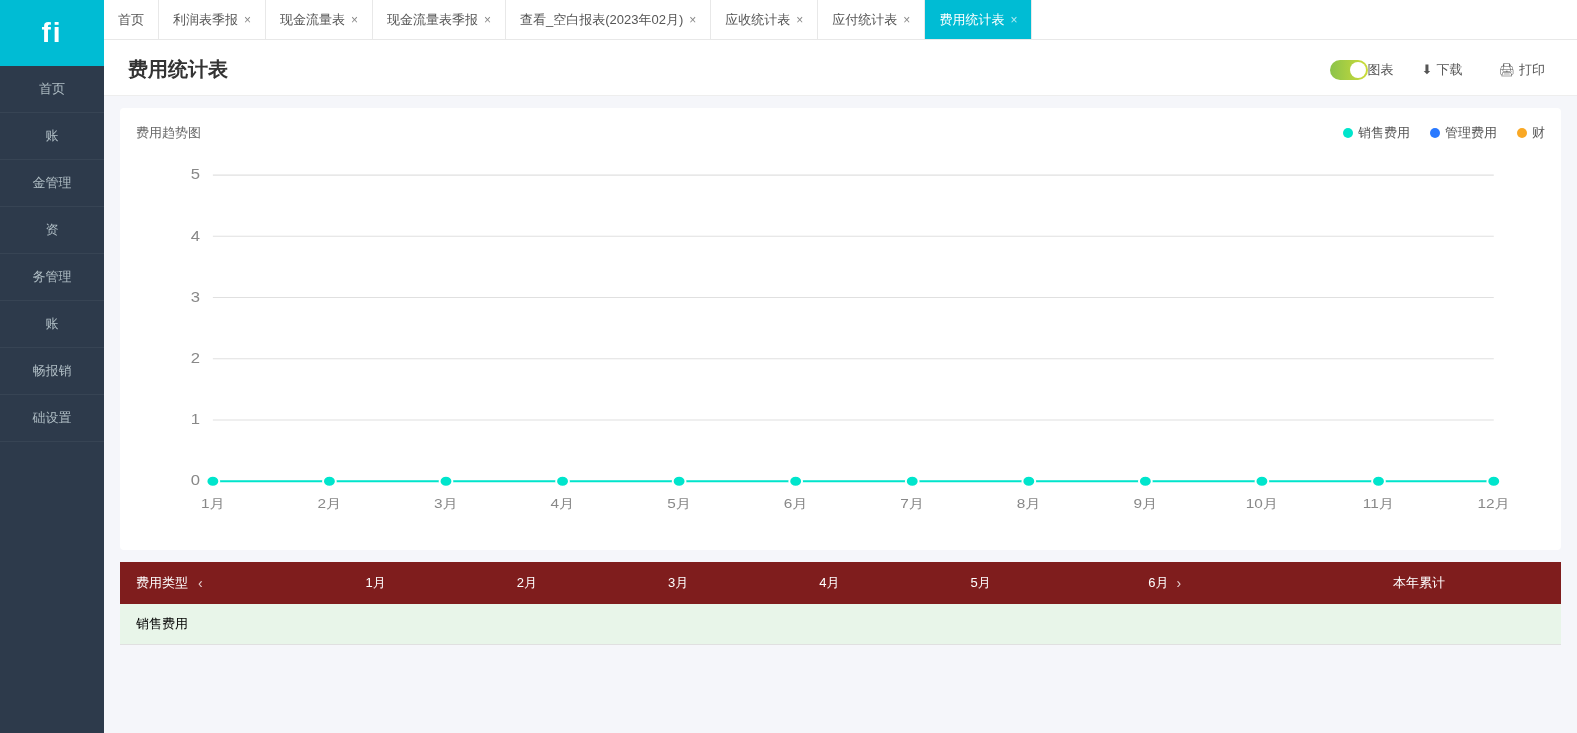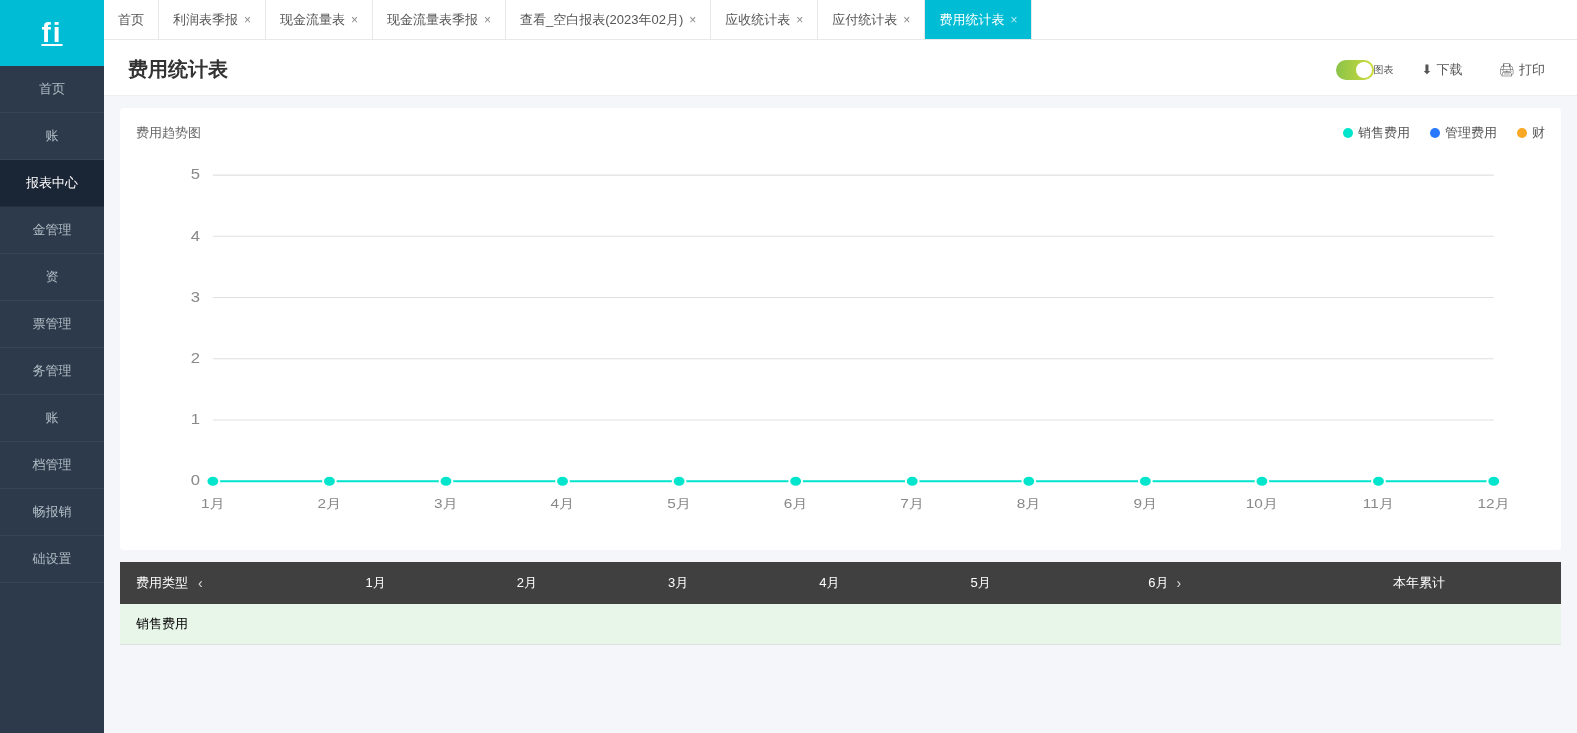--- a/index.html
+++ b/index.html
@@ -19,21 +19,20 @@
     .sidebar-logo {
       background: #00bcd4;
       height: 66px;
       display: flex;
       align-items: center;
       justify-content: center;
       font-size: 28px;
       font-weight: bold;
       color: white;
       letter-spacing: 2px;
-      text-decoration: underline;
     }
     .sidebar-item {
       padding: 14px 8px;
       text-align: center;
       font-size: 13px;
       cursor: pointer;
       border-bottom: 1px solid rgba(255,255,255,0.05);
       color: #b0bec5;
     }
     .sidebar-item.active { background: #1a2535; color: #fff; }
@@ -98,21 +97,21 @@
       color: #333;
     }
     .page-actions {
       display: flex;
       align-items: center;
       gap: 20px;
     }
     .toggle-wrap {
       display: flex;
       align-items: center;
-      font-size: 10px;
+      font-size: 13px;
       color: #555;
     }
     .toggle {
       width: 38px;
       height: 20px;
       background: linear-gradient(to right, #8bc34a, #cddc39);
       border-radius: 10px;
       position: relative;
       cursor: pointer;
     }
@@ -186,21 +185,21 @@
     
     .table-section {
       margin: 0 16px 16px;
       flex-shrink: 0;
     }
     .data-table {
       width: 100%;
       border-collapse: collapse;
     }
     .data-table thead tr {
-      background: #404040;
+      background: #7f1d1d;
       color: #fff;
     }
     .data-table thead th {
       padding: 12px 8px;
       font-size: 13px;
       text-align: center;
       font-weight: 500;
       position: relative;
     }
     .data-table thead th:first-child {
@@ -242,27 +241,24 @@
       gap: 6px;
     }
   </style>
 </head>
 <body>
 
 <div class="sidebar">
   <div class="sidebar-logo">fi</div>
   <div class="sidebar-item">首页</div>
   <div class="sidebar-item">账</div>
-  <div class="sidebar-item active">报表中心</div>
   <div class="sidebar-item">金管理</div>
   <div class="sidebar-item">资</div>
-  <div class="sidebar-item">票管理</div>
   <div class="sidebar-item">务管理</div>
   <div class="sidebar-item">账</div>
-  <div class="sidebar-item">档管理</div>
   <div class="sidebar-item">畅报销</div>
   <div class="sidebar-item">础设置</div>
 </div>
 
 <div class="main">
 
   <div class="tabs-bar">
     <div class="tab-item">
       <span>首页</span>
     </div>

